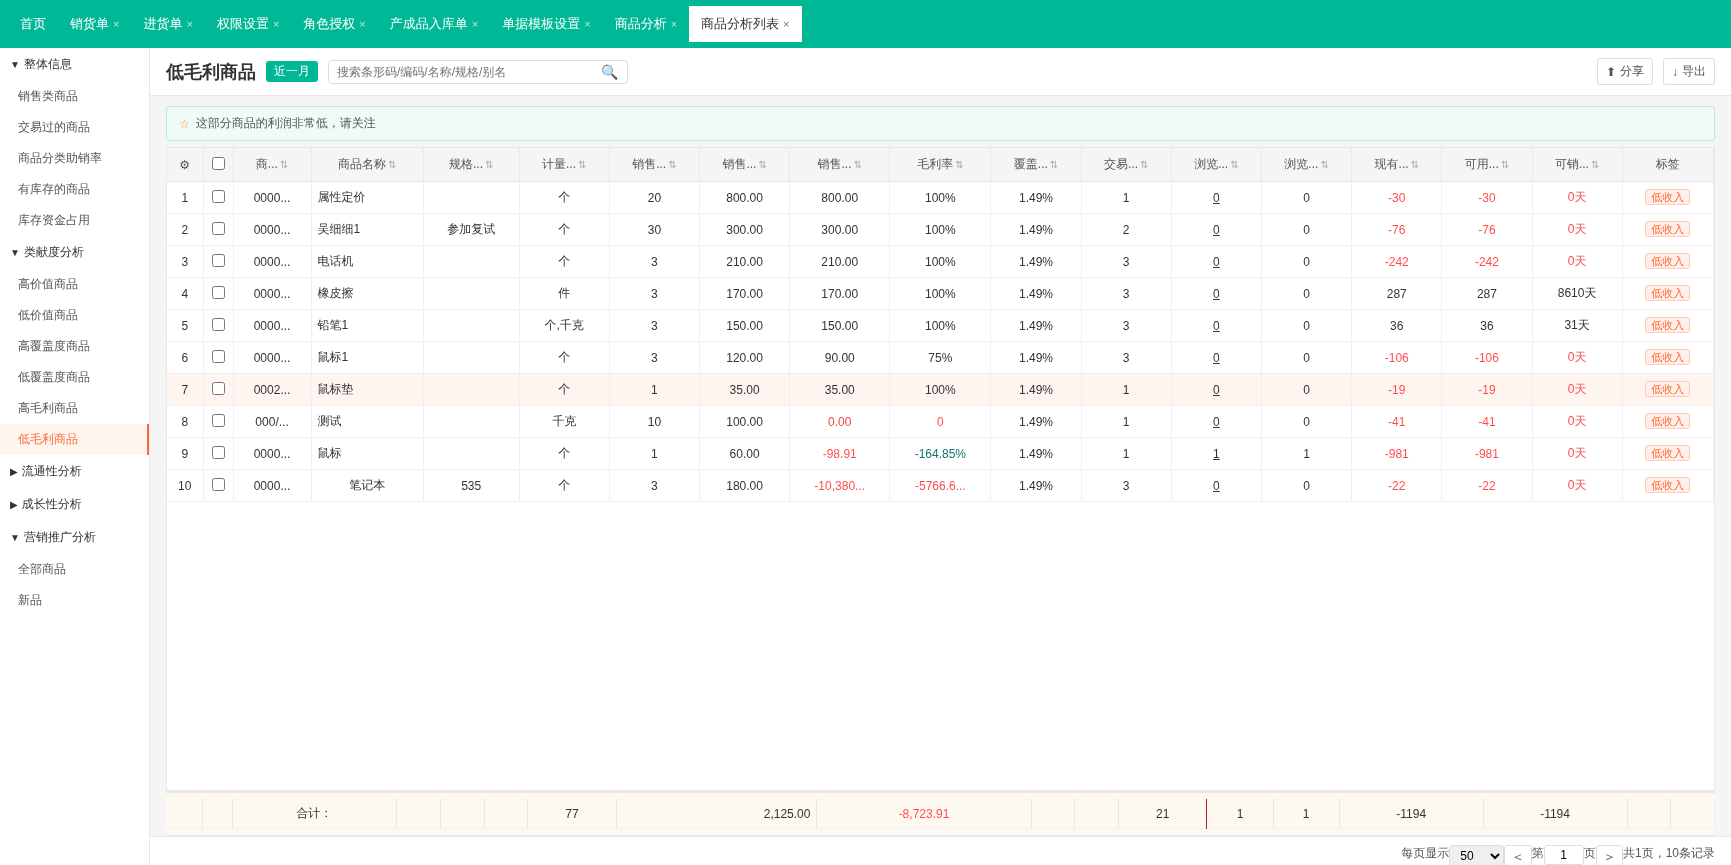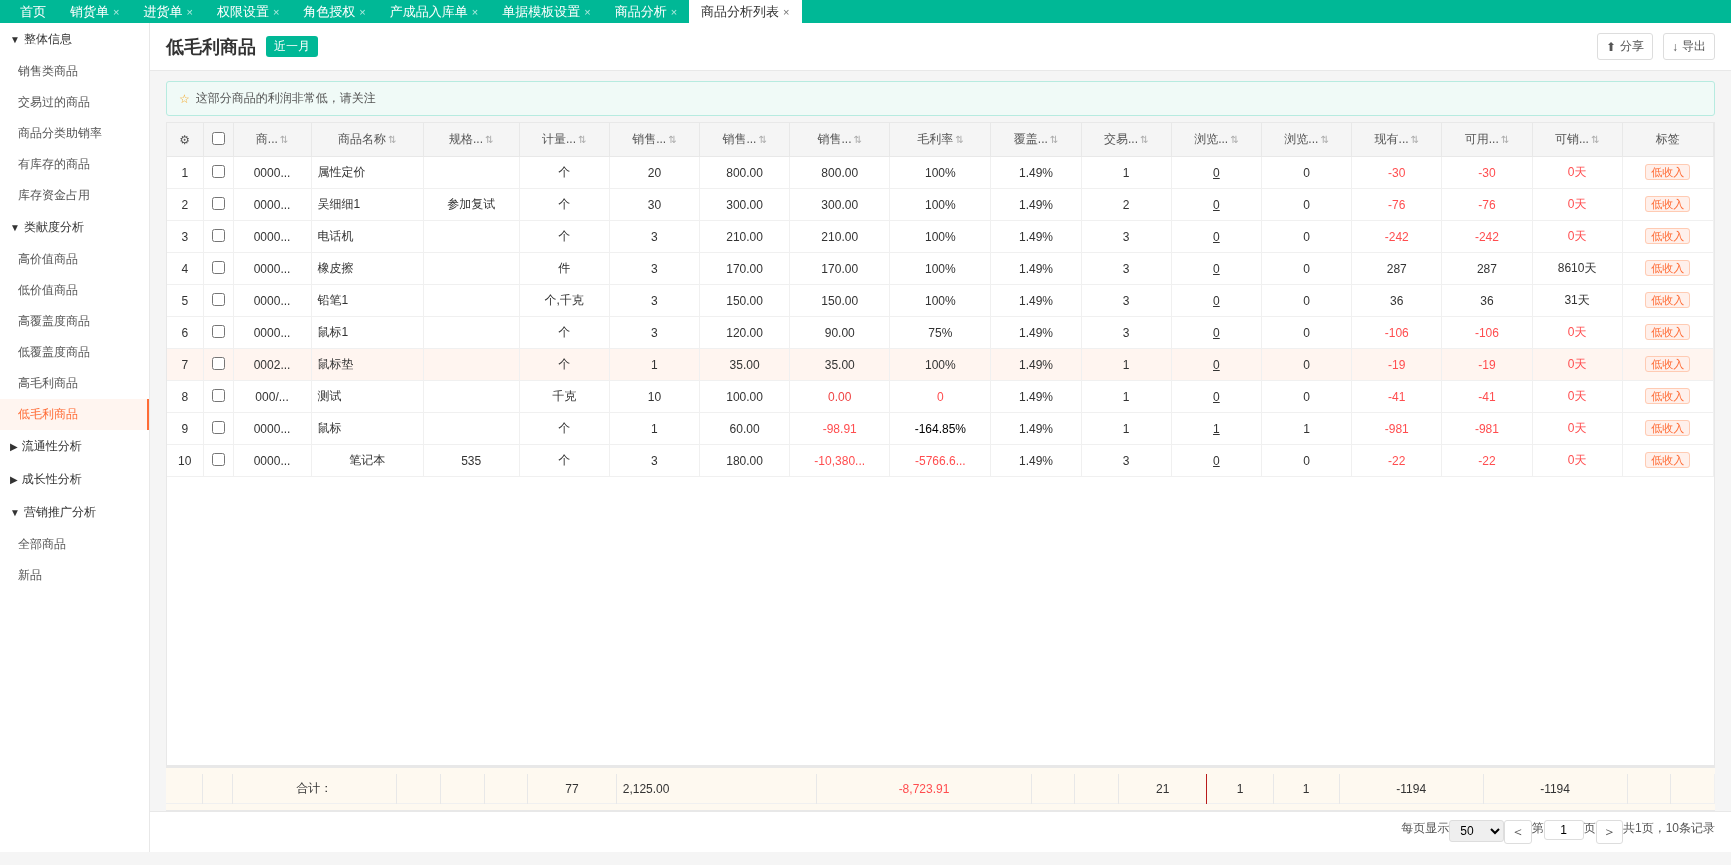--- a/index.html
+++ b/index.html
@@ -3,21 +3,21 @@
   <meta charset="utf-8">
   <style>
     * { box-sizing: border-box; margin: 0; padding: 0; }
     body { font-family: 'Microsoft YaHei', Arial, sans-serif; font-size: 12px; background: #f5f5f5; color: #333; }
 
     
     .top-nav {
       background: #00b896;
       display: flex;
       align-items: center;
-      height: 23px;
+      height: 48px;
       padding: 0 8px;
       gap: 0;
     }
     .nav-item {
       color: #fff;
       padding: 0 12px;
       height: 36px;
       display: flex;
       align-items: center;
       cursor: pointer;
@@ -305,20 +305,24 @@
     </div>
     <div class="sidebar-item">全部商品</div>
     <div class="sidebar-item">新品</div>
   </div>
 
   <div class="content-area">
 
     <div class="content-header">
       <span class="page-title">低毛利商品</span>
       <span class="date-badge">近一月</span>
+      <div class="search-box">
+        <input type="text" placeholder="搜索条形码/编码/名称/规格/别名" style="">
+        <span class="search-icon">🔍</span>
+      </div>
       <div class="header-actions">
         <button class="action-btn">
           <span>⬆</span>
           <span>分享</span>
         </button>
         <button class="action-btn">
           <span>↓</span>
           <span>导出</span>
         </button>
       </div>
@@ -517,21 +521,21 @@
             <tr>
     <td>9</td>
     <td><input type="checkbox" style=""></td>
     <td>0000...</td>
     <td style="text-align:left;">鼠标</td>
     <td></td>
     <td>个</td>
     <td>1</td>
     <td>60.00</td>
     <td style="color:#ff4d4f;">-98.91</td>
-    <td style="color:#000000;">-164.85%</td>
+    <td style="color:#0f766e;">-164.85%</td>
     <td>1.49%</td>
     <td>1</td>
     <td><span class="underline-0">1</span></td>
     <td>1</td>
     <td style="color:#ff4d4f;">-981</td>
     <td style="color:#ff4d4f;">-981</td>
     <td style="color:#ff4d4f;">0天</td>
     <td><span class="orange-tag">低收入</span></td>
   </tr>
             <tr>
@@ -562,21 +566,21 @@
       <table style="width:100%; min-width:1500px; border-collapse:collapse;">
         <tbody>
             <tr>
           <td style="width:36px; text-align:center; border-right:1px solid #e8e8e8;"></td>
           <td style="width:30px; text-align:center; border-right:1px solid #e8e8e8;"></td>
           <td style="text-align:center; border-right:1px solid #e8e8e8; padding:6px;"><span>合计：</span></td>
           <td style="text-align:center; border-right:1px solid #e8e8e8; padding:6px;"></td>
           <td style="text-align:center; border-right:1px solid #e8e8e8; padding:6px;"></td>
           <td style="text-align:center; border-right:1px solid #e8e8e8; padding:6px;"></td>
           <td style="text-align:center; border-right:1px solid #e8e8e8; padding:6px;">77</td>
-          <td style="text-align:left; border-right:1px solid #e8e8e8; padding:6px;">2,125.00</td>
+          <td style="text-align:right; border-right:1px solid #e8e8e8; padding:6px;">2,125.00</td>
           <td style="text-align:center; border-right:1px solid #e8e8e8; padding:6px; color:#ff4d4f;">-8,723.91</td>
           <td style="text-align:center; border-right:1px solid #e8e8e8; padding:6px;"></td>
           <td style="text-align:center; border-right:1px solid #e8e8e8; padding:6px;"></td>
           <td style="text-align:center; border-right:1px solid #b91c1c; padding:6px;">21</td>
           <td style="text-align:center; border-right:1px solid #e8e8e8; padding:6px;">1</td>
           <td style="text-align:center; border-right:1px solid #e8e8e8; padding:6px;">1</td>
           <td style="text-align:center; border-right:1px solid #e8e8e8; padding:6px;">-1194</td>
           <td style="text-align:center; border-right:1px solid #e8e8e8; padding:6px;">-1194</td>
           <td style="text-align:center; border-right:1px solid #e8e8e8; padding:6px;"></td>
           <td style="text-align:center; padding:6px;"></td>

